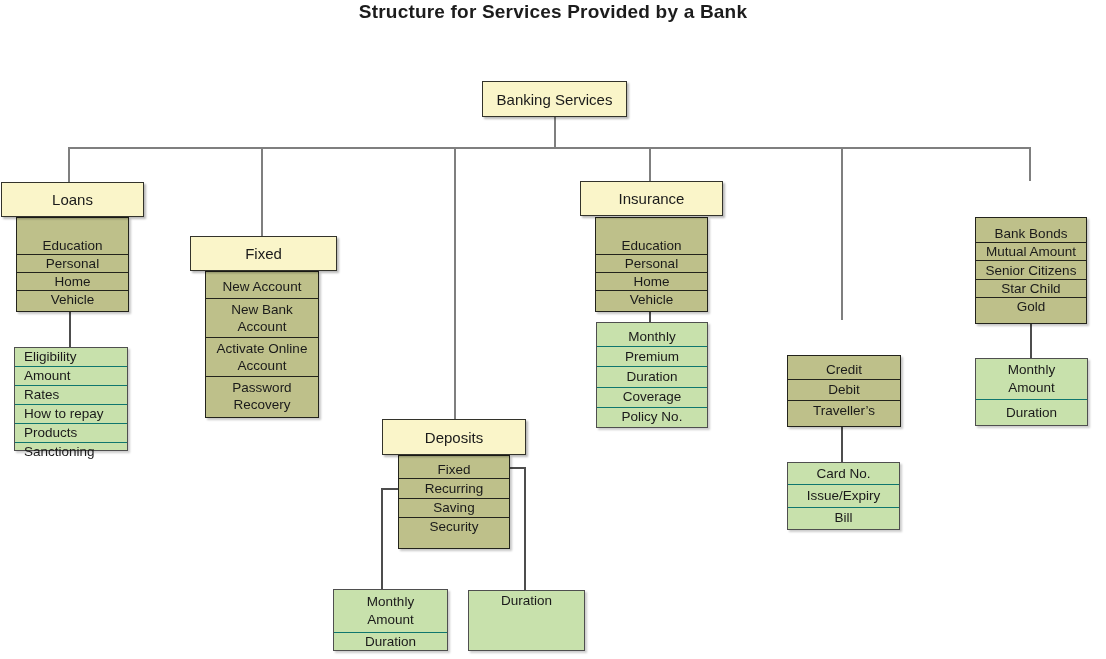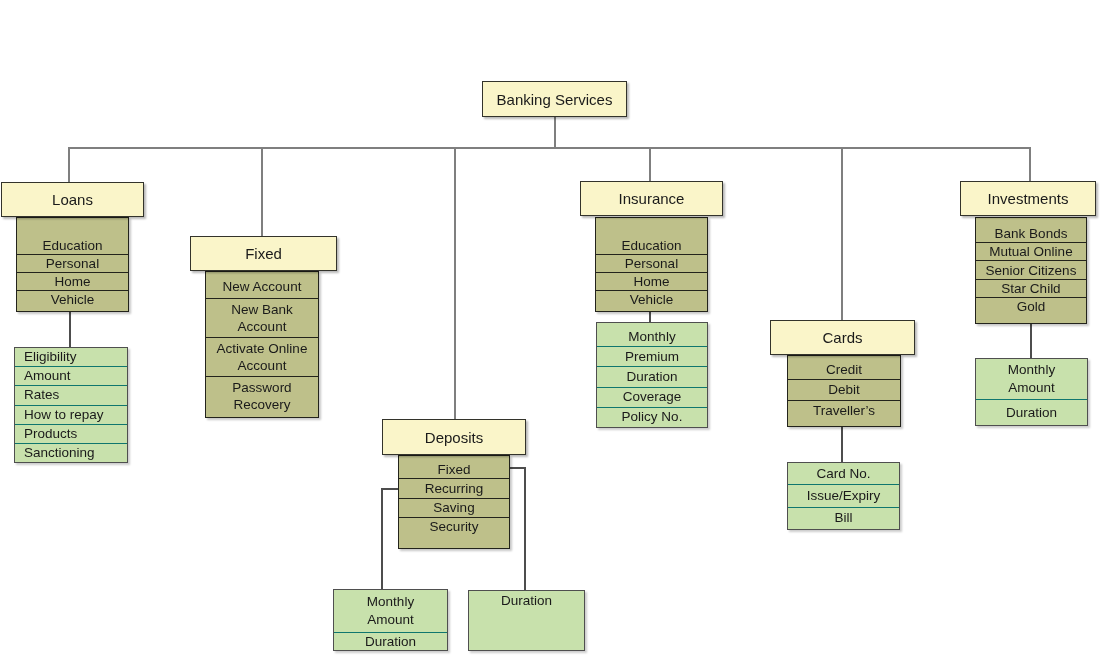--- a/index.html
+++ b/index.html
@@ -37,20 +37,21 @@
   .pt4{padding-top:4px;padding-bottom:12px;}
   .pt4b6{padding-top:4px;padding-bottom:6px;}
   .pt7b8{padding-top:7px;padding-bottom:8px;}
   .pt2b3{padding-top:2px;padding-bottom:3px;}
 </style>
 </head>
 <body>
 
 <div id="canvas">
 
+  <div class="title">Structure for Services Provided by a Bank</div>
 
   <div class="box hdr" style="left:482px;top:81px;width:145px;height:36px">
     <span>Banking Services</span>
   </div>
 
   <div class="vline rail-c" style="left:554px;top:117px;height:31px"></div>
   <div class="hline" style="left:68px;top:147px;width:963px"></div>
   <div class="vline rail-c" style="left:68px;top:148px;height:34px"></div>
   <div class="vline rail-c" style="left:261px;top:148px;height:88px"></div>
   <div class="vline rail-c" style="left:454px;top:148px;height:271px"></div>
@@ -61,21 +62,21 @@
   <div class="box hdr" style="left:1px;top:182px;width:143px;height:35px">
     <span>Loans</span>
   </div>
   <div class="box khaki pt7" style="left:16px;top:217px;width:113px;height:95px">
     <div class="cell">Education</div>
     <div class="cell">Personal</div>
     <div class="cell">Home</div>
     <div class="cell">Vehicle</div>
   </div>
   <div class="vline thin" style="left:69px;top:312px;height:35px"></div>
-  <div class="box green left-align" style="left:14px;top:347px;width:114px;height:116px">
+  <div class="box green left-align" style="left:14px;top:347px;width:114px;height:104px">
     <div class="cell">Eligibility</div>
     <div class="cell">Amount</div>
     <div class="cell">Rates</div>
     <div class="cell">How to repay</div>
     <div class="cell">Products</div>
     <div class="cell">Sanctioning</div>
   </div>
 
   <div class="box hdr" style="left:190px;top:236px;width:147px;height:35px">
     <span>Fixed</span>
@@ -129,41 +130,35 @@
   </div>
   <div class="vline thin" style="left:649px;top:312px;height:29px"></div>
   <div class="box green" style="left:596px;top:322px;width:112px;height:106px;padding-top:4px">
     <div class="cell">Monthly</div>
     <div class="cell">Premium</div>
     <div class="cell">Duration</div>
     <div class="cell">Coverage</div>
     <div class="cell">Policy No.</div>
   </div>
 
-  <div class="box hdr" style="left:770px;top:320px;width:145px;height:35px">
-    <span>Cards</span>
-  </div>
   <div class="box khaki pt4b6" style="left:787px;top:355px;width:114px;height:72px">
     <div class="cell">Credit</div>
     <div class="cell">Debit</div>
     <div class="cell">Traveller’s</div>
   </div>
   <div class="vline thin" style="left:841px;top:427px;height:35px"></div>
   <div class="box green" style="left:787px;top:462px;width:113px;height:68px">
     <div class="cell">Card No.</div>
     <div class="cell">Issue/Expiry</div>
     <div class="cell">Bill</div>
   </div>
 
-  <div class="box hdr" style="left:960px;top:181px;width:136px;height:35px">
-    <span>Investments</span>
-  </div>
   <div class="box khaki pt7b8" style="left:975px;top:217px;width:112px;height:107px">
     <div class="cell">Bank Bonds</div>
-    <div class="cell">Mutual Online</div>
+    <div class="cell">Mutual Amount</div>
     <div class="cell">Senior Citizens</div>
     <div class="cell">Star Child</div>
     <div class="cell">Gold</div>
   </div>
   <div class="vline thin" style="left:1030px;top:324px;height:34px"></div>
   <div class="box green" style="left:975px;top:358px;width:113px;height:68px">
     <div class="cell h40">
       <span class="w60">Monthly Amount</span>
     </div>
     <div class="cell">Duration</div>

